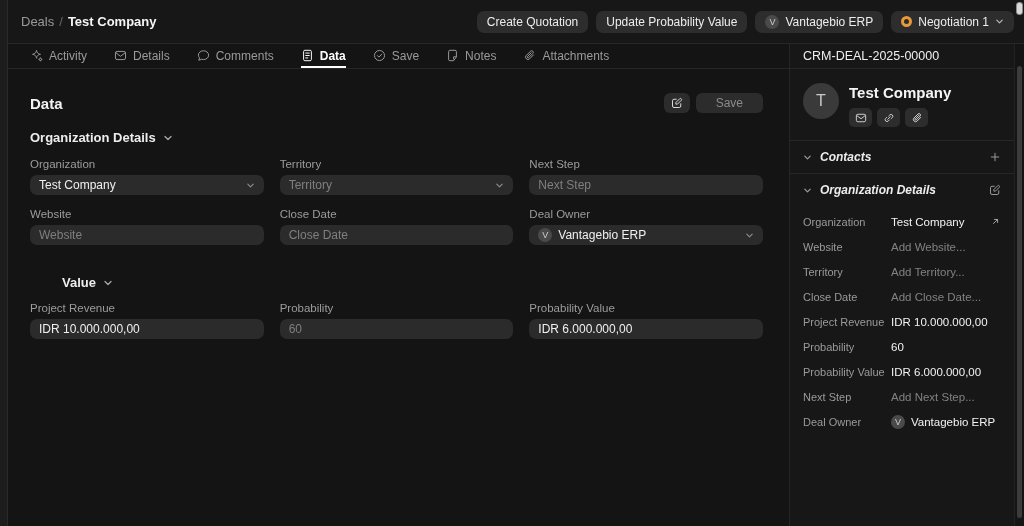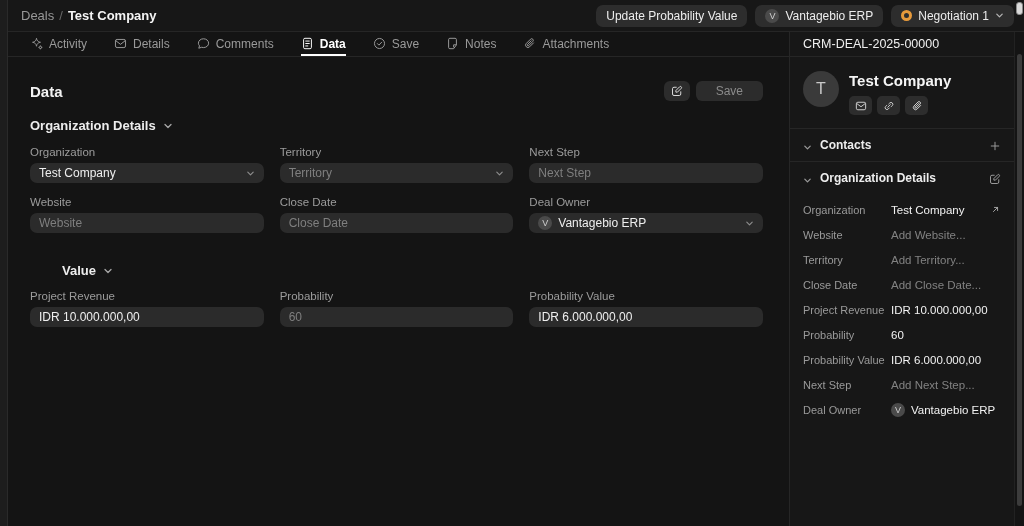--- a/index.html
+++ b/index.html
@@ -7,21 +7,21 @@
   .app {
     width:1024px; height:526px; display:flex; overflow:hidden;
     background:#141414; color:#e8e8e8;
     font-family:"Liberation Sans", sans-serif; position:relative;
   }
   
   .left-strip { width:8px; background:#1d1d1d; border-right:1px solid #2a2a2a; flex:none; }
   .col { flex:1; display:flex; flex-direction:column; min-width:0; }
 
   
-  .topbar { height:32px; flex:none; display:flex; align-items:center;
+  .topbar { height:44px; flex:none; display:flex; align-items:center;
     padding:0 10px 0 13px; border-bottom:1px solid #262626; background:#171717; }
   .crumbs { display:flex; align-items:center; gap:5px; font-size:13px; }
   .crumb-root { color:#989898; cursor:pointer; }
   .crumb-sep { color:#686868; }
   .crumb-cur { color:#f5f5f5; font-weight:700; }
   .topbar-actions { margin-left:auto; display:flex; align-items:center; gap:8px; }
   .tbtn { height:22px; display:flex; align-items:center; gap:6px; padding:0 10px;
     background:#2d2d2d; border:none; border-radius:7px; color:#ededed;
     font-size:12px; font-weight:500; font-family:inherit; cursor:pointer; white-space:nowrap; }
   .mini-avatar { width:14px; height:14px; border-radius:50%; background:#4a4a4a;
@@ -72,21 +72,21 @@
     font-size:12.5px; color:#f0f0f0; border-bottom:1px solid #262626; }
   .profile { padding:14px 13px 13px; display:flex; gap:10px; }
   .big-avatar { width:36px; height:36px; border-radius:50%; background:#3a3a3a; color:#c9c9c9;
     font-size:16px; display:flex; align-items:center; justify-content:center; flex:none; }
   .profile-name { font-size:15px; font-weight:700; color:#f5f5f5; margin-top:1px; }
   .profile-icons { margin-top:7px; display:flex; gap:5px; }
   .p-icon-btn { width:23px; height:19px; background:#2d2d2d; border:none; border-radius:5px;
     color:#d0d0d0; display:flex; align-items:center; justify-content:center; cursor:pointer; }
 
   .panel-section { border-top:1px solid #262626; }
-  .panel-sec-head { display:flex; align-items:flex-end; gap:8px; padding:9px 13px; cursor:pointer; }
+  .panel-sec-head { display:flex; align-items:center; gap:8px; padding:9px 13px; cursor:pointer;font-style:italic; }
   .panel-sec-head svg.caret { color:#9a9a9a; flex:none; }
   .panel-sec-title { font-size:12px; font-weight:700; color:#ededed; }
   .panel-sec-action { margin-left:auto; background:none; border:none; color:#9c9c9c;
     display:flex; align-items:center; cursor:pointer; padding:0; }
   .empty-note { text-align:center; font-size:12px; color:#8d8d8d; padding:16px 0 28px; }
 
   .detail-rows { padding:3px 13px 14px; }
   .d-row { display:flex; align-items:center; height:25px; gap:6px; }
   .d-label { width:82px; flex:none; font-size:11px; color:#9a9a9a; white-space:nowrap; }
   .d-val { font-size:11.5px; color:#f2f2f2; white-space:nowrap; overflow:hidden; display:flex; align-items:center; gap:6px; cursor:pointer; }
@@ -108,20 +108,23 @@
 
   <div class="col">
 
     <div class="topbar">
       <div class="crumbs">
         <span class="crumb-root">Deals</span>
         <span class="crumb-sep">/</span>
         <span class="crumb-cur">Test Company</span>
       </div>
       <div class="topbar-actions">
+        <button class="tbtn">
+          <span>Create Quotation</span>
+        </button>
         <button class="tbtn">
           <span>Update Probability Value</span>
         </button>
         <button class="tbtn">
           <span class="mini-avatar">V</span>
           <span>Vantagebio ERP</span>
         </button>
         <button class="tbtn">
           <span class="stage-dot"></span>
           <span>Negotiation 1</span>

